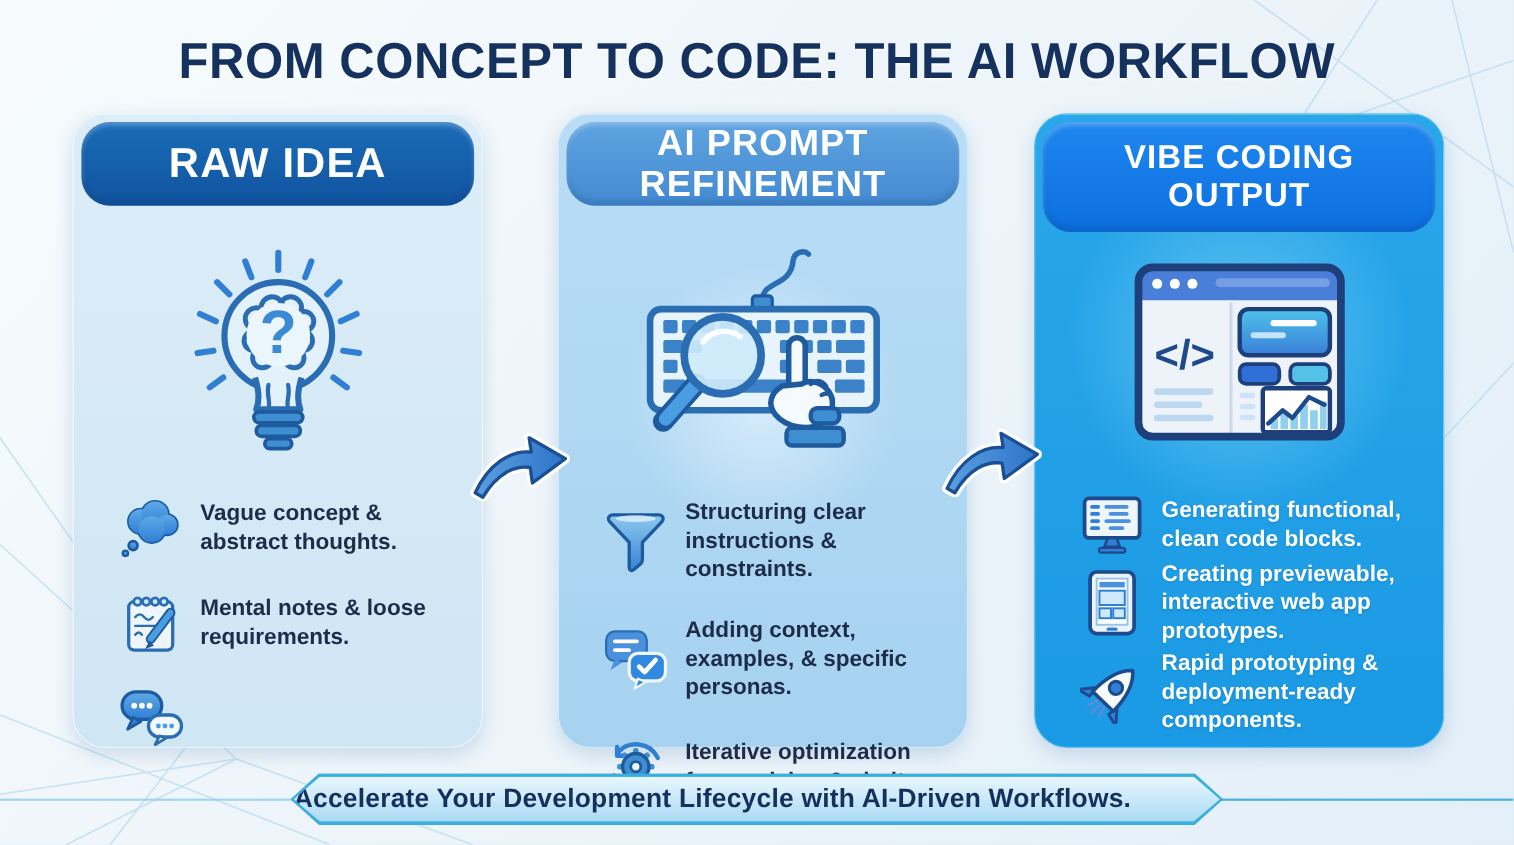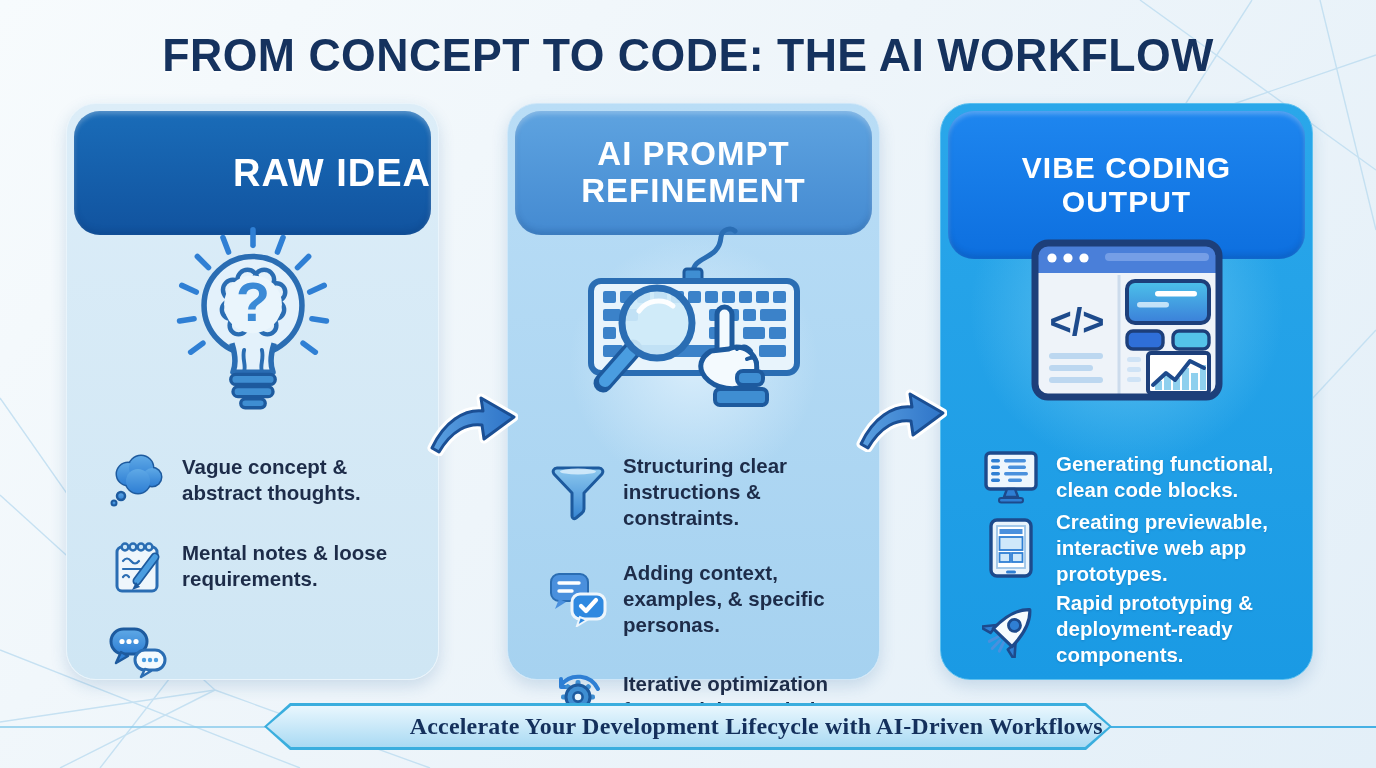--- a/index.html
+++ b/index.html
@@ -17,22 +17,22 @@
     box-shadow:0 6px 16px rgba(40,100,160,.18);}
   .card1{left:66px;background:linear-gradient(180deg,#dcedf8 0%,#cfe6f4 100%);
     border:1px solid #e9f4fb;}
   .card2{left:507px;background:
     radial-gradient(circle at 50% 45%, #d8edfb 0%, rgba(216,237,251,0) 34%),
     linear-gradient(180deg,#b9ddf6 0%,#a6d2f0 100%);border:1px solid #cfe7f8;}
   .card3{left:940px;background:
     radial-gradient(circle at 50% 36%, #63c4f1 0%, rgba(99,196,241,0) 38%),
     linear-gradient(180deg,#2aa7ea 0%,#1a9ae4 100%);border:1px solid #5cc0ef;}
 
-  .pill{position:absolute;left:7px;right:7px;top:7px;height:124px;border-radius:26px;
-    display:flex;align-items:center;justify-content:flex-end;text-align:center;
+  .pill{position:absolute;left:7px;right:7px;top:7px;height:76px;border-radius:26px;
+    display:flex;align-items:center;justify-content:center;text-align:center;
     color:#ffffff;font-weight:bold;letter-spacing:1px;line-height:1.12;
     box-shadow:inset 0 3px 5px rgba(255,255,255,.28), inset 0 -4px 6px rgba(0,40,90,.18);}
   .pill1{background:linear-gradient(180deg,#1a6cb8,#11539f);font-size:38px;}
   .pill2{background:linear-gradient(180deg,#5ea3e0,#448ad1);font-size:33px;padding:0 46px;}
   .pill3{background:linear-gradient(180deg,#1e86ef,#0d6fdf);font-size:30px;padding:12px 60px;}
 
   .hero{position:absolute;left:0;top:112px;width:100%;height:210px;
     display:flex;align-items:center;justify-content:center;}
   .bullets{position:absolute;left:24px;right:18px;top:326px;bottom:16px;margin:17px;padding:0;
     list-style:none;display:flex;flex-direction:column;justify-content:flex-start;}
@@ -50,21 +50,21 @@
   .banner-line{position:absolute;height:2px;top:726px;}
   .banner-line.left{left:0;width:266px;background:#8fcdEC;background:#8fcdec;opacity:.8;}
   .banner-line.right{left:1108px;width:268px;background:#46b1e4;}
 
   .banner{position:absolute;left:264px;top:703px;width:848px;height:47px;
     background:#3aaede;
     clip-path:polygon(26px 0, calc(100% - 26px) 0, 100% 50%, calc(100% - 26px) 100%, 26px 100%, 0 50%);}
   .banner-inner{position:absolute;left:3px;top:3px;right:3px;bottom:3px;
     background:linear-gradient(180deg,#e9f7fe 0%,#c6e7f8 55%,#a9daf3 100%);
     clip-path:polygon(24px 0, calc(100% - 24px) 0, 100% 50%, calc(100% - 24px) 100%, 24px 100%, 0 50%);
-    display:flex;align-items:center;justify-content:flex-end;font-family:Liberation Serif, serif;}
+    display:flex;align-items:center;justify-content:flex-start;}
   .banner-text{font-size:24px;font-weight:bold;color:#14305c;letter-spacing:.2px;}
 </style>
 </head>
 <body>
 
 <div class="canvas">
 
   <svg width="0" height="0" style="position:absolute">
     <defs>
       <linearGradient id="gBlue" x1="0" y1="0" x2="0" y2="1">

